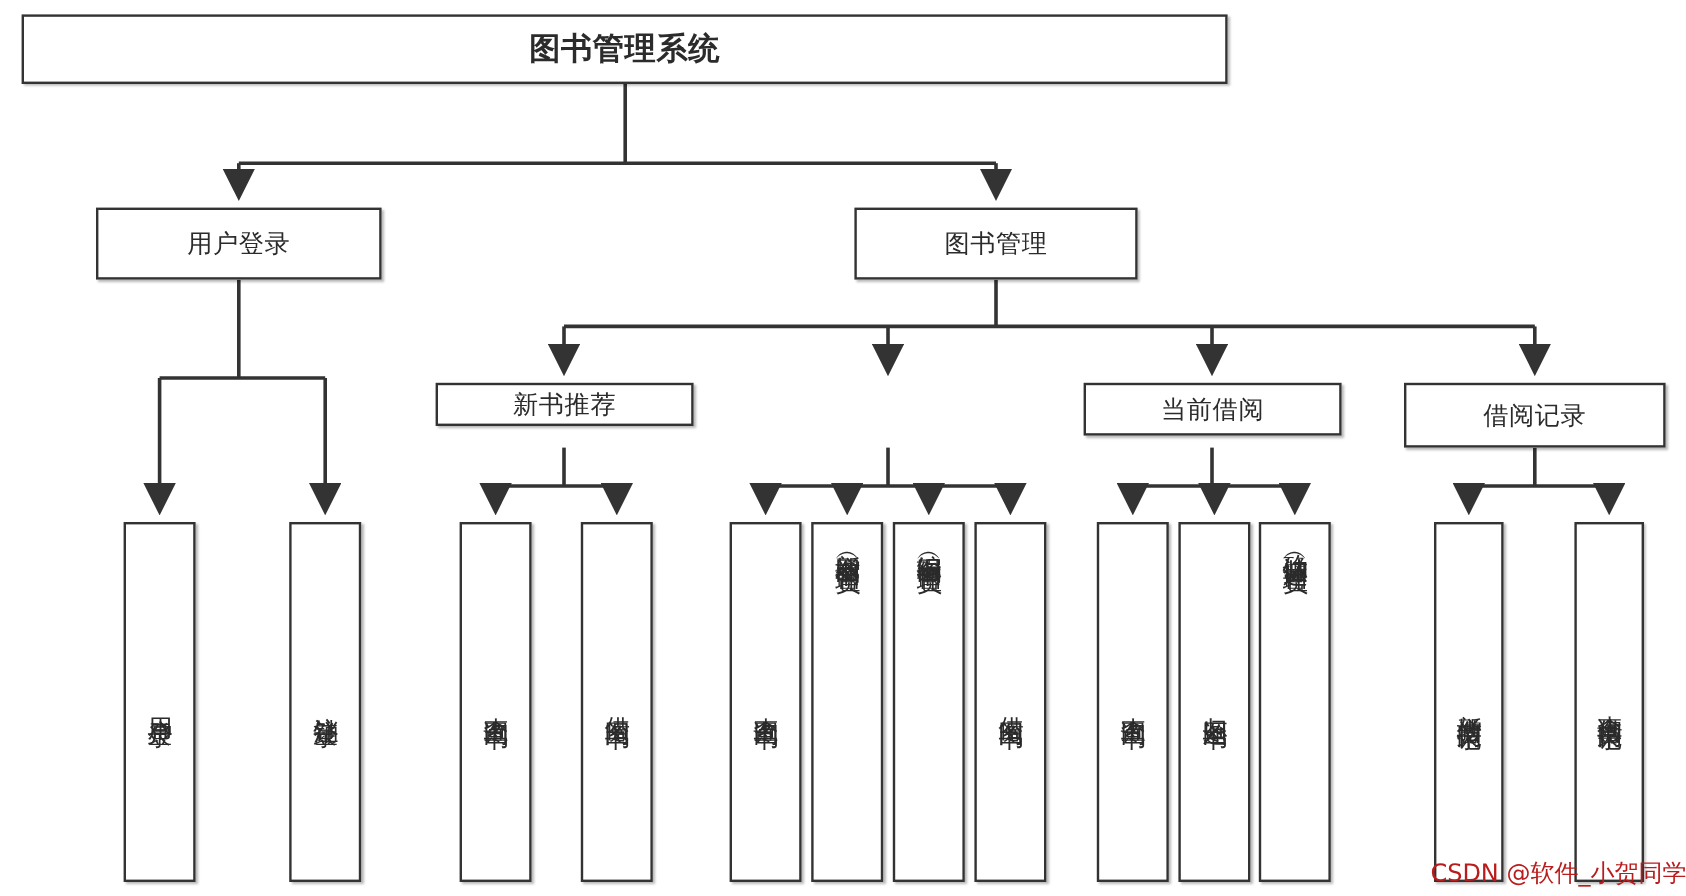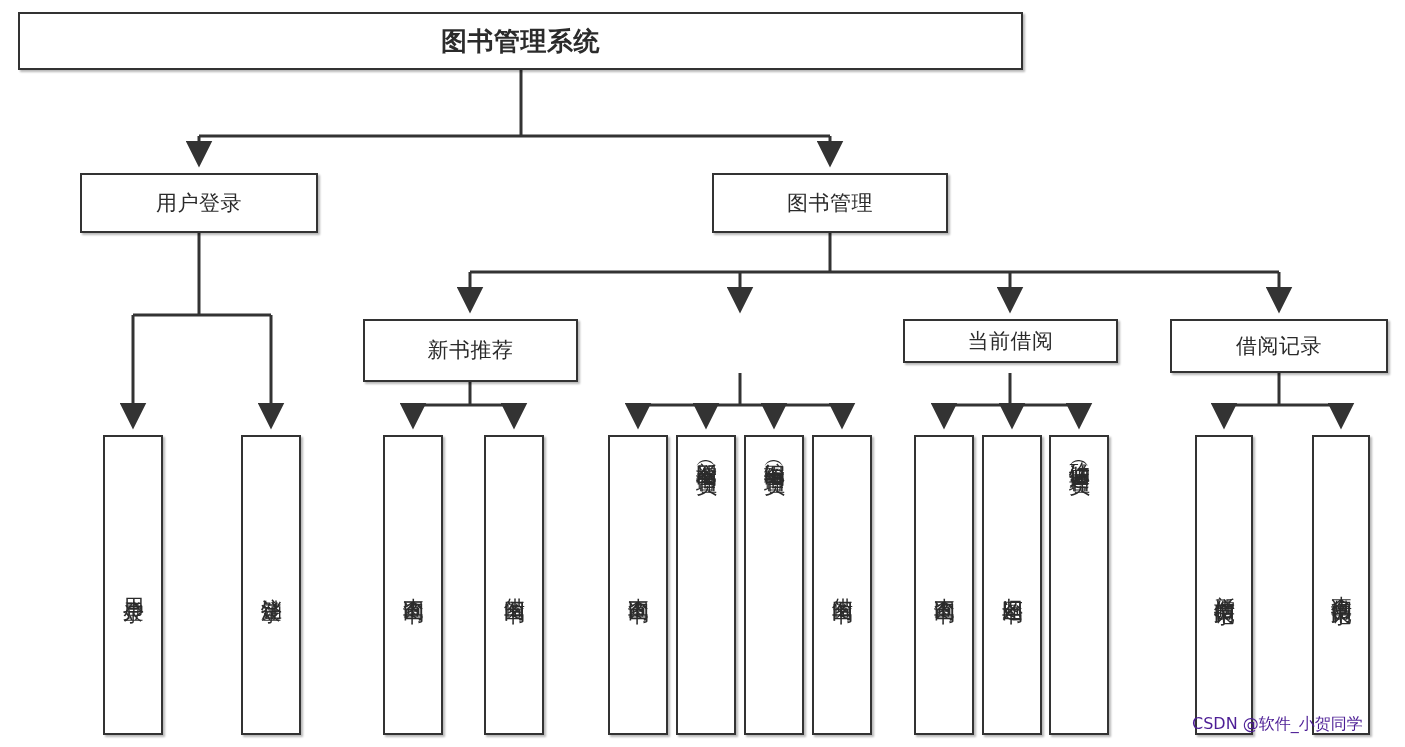--- a/index.html
+++ b/index.html
@@ -68,22 +68,22 @@
     height: auto;
   }
   .node.vert.centered {
     align-items: center;
     padding-top: 0;
   }
   .watermark {
     position: absolute;
     left: 1192px;
     top: 714px;
-    font-size: 16px;
-    color: #4c1d95;
+    font-size: 20px;
+    color: #b91c1c;
     white-space: nowrap;
     z-index: 3;
     font-family: "DejaVu Sans", "Liberation Sans", sans-serif;
   }
 </style>
 </head>
 <body>
 
 <div id="diagram-root">
 
@@ -141,21 +141,21 @@
     <span class="node-label">图书管理系统</span>
   </div>
 
   <div class="node horiz" style="left:80px; top:173px; width:238px; height:60px;">
     <span class="node-label">用户登录</span>
   </div>
   <div class="node horiz" style="left:712px; top:173px; width:236px; height:60px;">
     <span class="node-label">图书管理</span>
   </div>
 
-  <div class="node horiz" style="left:363px; top:319px; width:215px; height:63px;">
+  <div class="node horiz" style="left:363px; top:319px; width:215px; height:36px;">
     <span class="node-label">新书推荐</span>
   </div>
   <div class="node horiz" style="left:903px; top:319px; width:215px; height:44px;">
     <span class="node-label">当前借阅</span>
   </div>
   <div class="node horiz" style="left:1170px; top:319px; width:218px; height:54px;">
     <span class="node-label">借阅记录</span>
   </div>
 
   <div class="node vert centered" style="left:103px; top:435px; width:60px; height:300px;">

